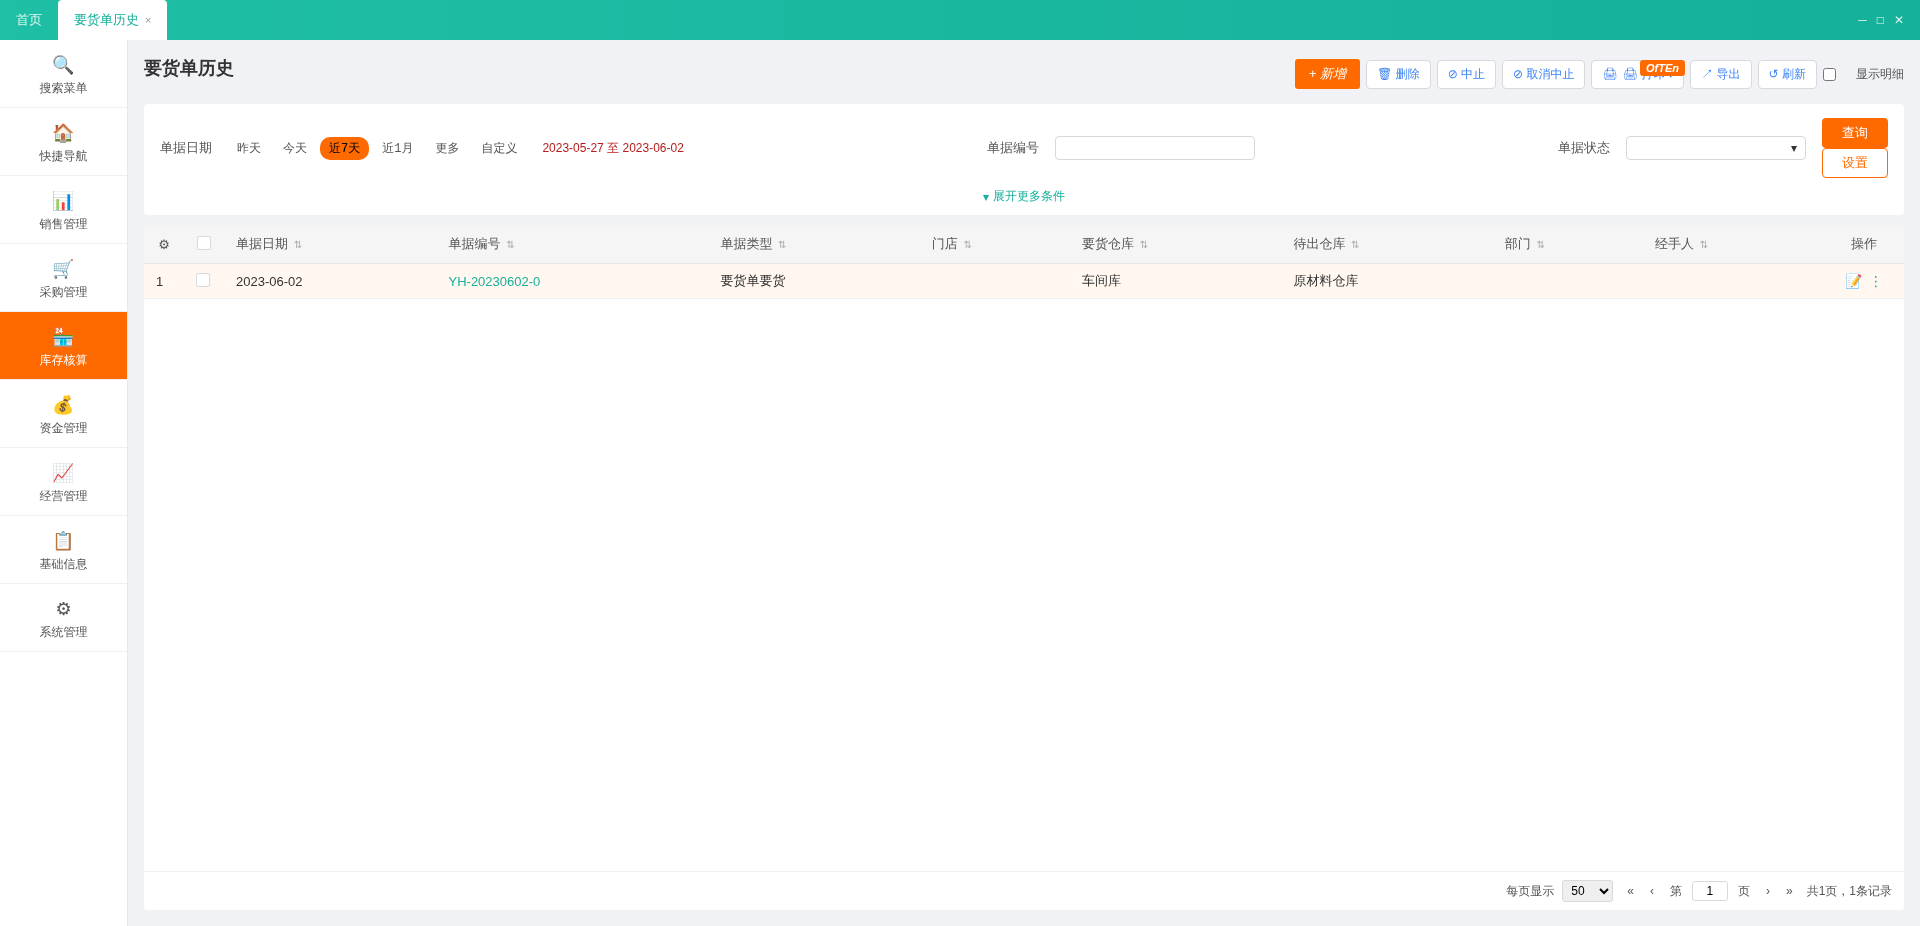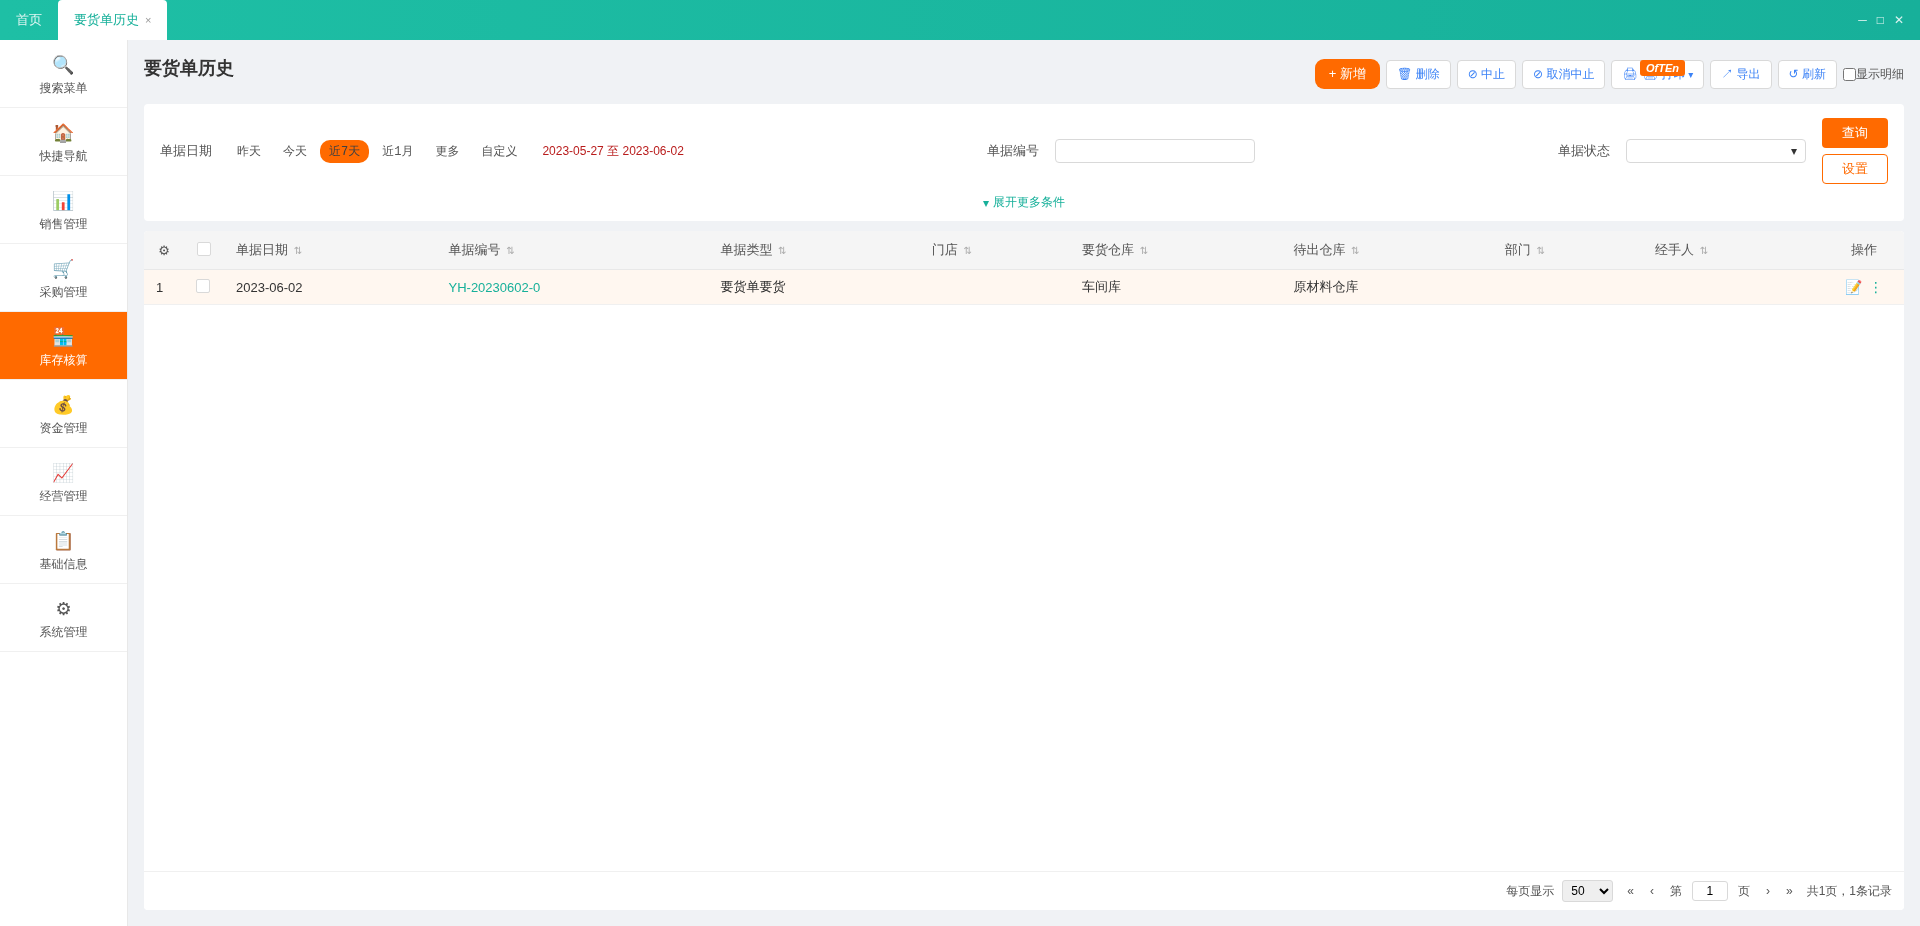--- a/index.html
+++ b/index.html
@@ -133,21 +133,21 @@
     .date-btn {
       padding: 2px 8px;
       border-radius: 3px;
       cursor: pointer;
       font-size: 12px;
       color: #555;
       border: 1px solid transparent;
     }
     .date-btn.active {
       background: #ff6a00;
-      color: #404040;
+      color: #000000;
       border-radius: 10px;
     }
     .date-range {
       font-size: 12px;
       color: #b91c1c;
     }
     .filter-input {
       border: 1px solid #d9d9d9;
       border-radius: 4px;
       padding: 4px 8px;
@@ -292,27 +292,28 @@
     }
     .header-actions {
       display: flex;
       align-items: center;
       gap: 6px;
     }
     .btn-new {
       background: #ff6a00;
       color: #fff;
       border: none;
-      border-radius: 9px;
+      border-radius: 3px;
       padding: 6px 14px;
       font-size: 13px;
       cursor: pointer;
       display: flex;
       align-items: center;
       gap: 4px;
+      font-style: italic;
     }
     .btn-action {
       background: #fff;
       border: 1px solid #d9d9d9;
       border-radius: 4px;
       padding: 5px 10px;
       font-size: 12px;
       cursor: pointer;
       color: #3b82f6;
       display: flex;
@@ -333,21 +334,21 @@
       color: #ff6a00;
       background: #fff;
       border-radius: 4px;
       padding: 5px 12px;
       font-size: 13px;
       cursor: pointer;
     }
     .display-toggle {
       display: flex;
       align-items: center;
-      gap: 0;
+      gap: 20px;
       font-size: 12px;
       color: #555;
       cursor: pointer;
     }
     .display-toggle input[type=checkbox] { margin: 0; }
 
     .often-badge {
       position: fixed;
       top: 60px;
       right: 235px;
@@ -459,21 +460,21 @@
         <div class="date-range">2023-05-27 至 2023-06-02</div>
         <div style="flex:1"></div>
         <span class="filter-label">单据编号</span>
         <input class="filter-input" placeholder="" style="">
         <div style="flex:1"></div>
         <span class="filter-label">单据状态</span>
         <div class="filter-select-wrap" style="min-width:180px;">
           <span></span>
           <span>▾</span>
         </div>
-        <div style="display:flex;flex-direction:column;gap:6px;">
+        <div style="display:flex;flex-direction:column;">
           <button class="btn-query">查询</button>
           <button class="btn-settings-outline">设置</button>
         </div>
       </div>
       <div class="expand-more">
         <span class="expand-btn">
           <span>▾</span>
           <span>展开更多条件</span>
         </span>
       </div>

